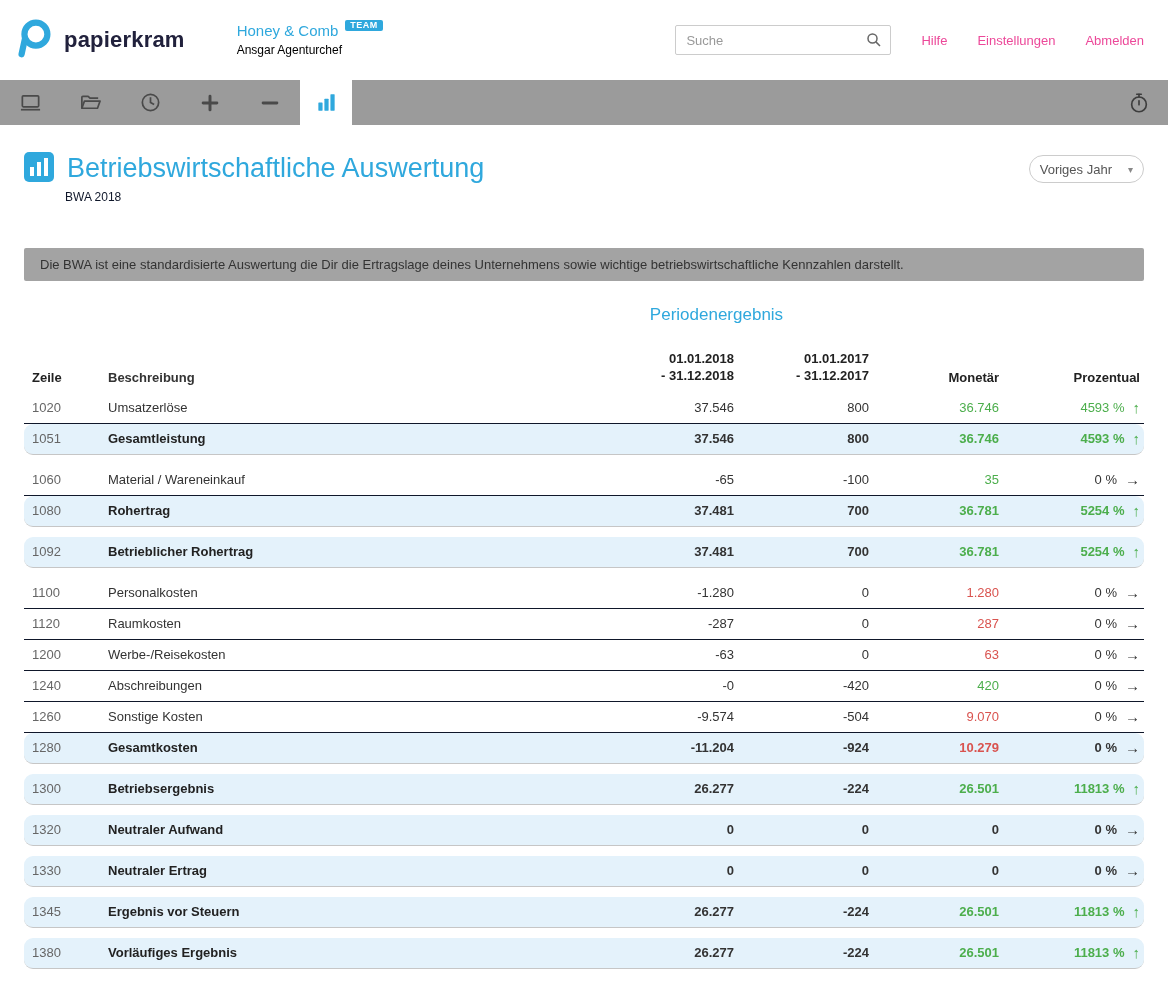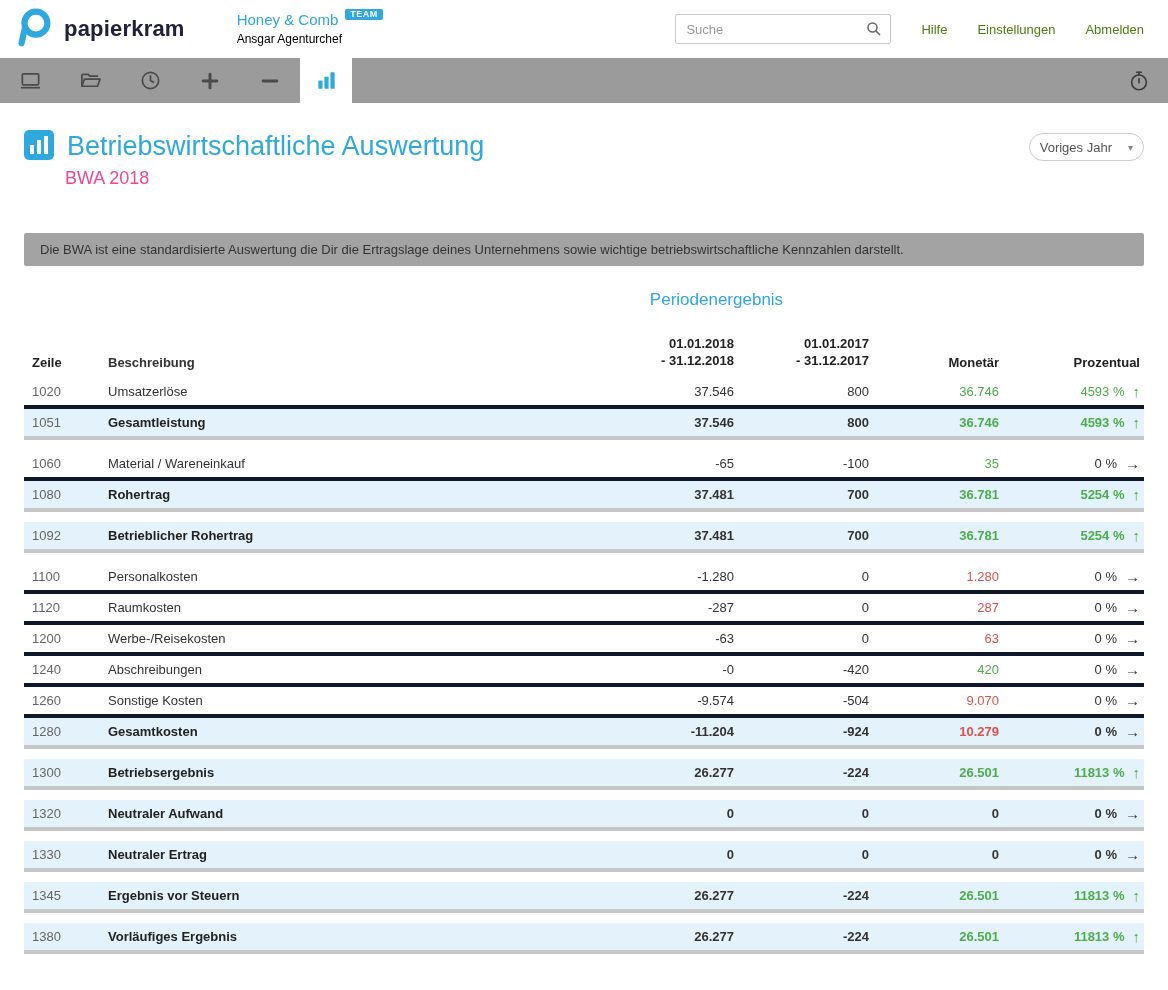--- a/index.html
+++ b/index.html
@@ -10,63 +10,63 @@
     --toolbar:#9b9b9b;
   }
   *{box-sizing:border-box;}
   body{
     margin:0; width:1168px; min-height:990px; background:#fff;
     font-family:"Liberation Sans", sans-serif; color:#333;
   }
   a{text-decoration:none;}
 
   
-  .topbar{display:flex; align-items:center; height:58px; padding:0 24px 0 12px; background:#fff;}
+  .topbar{display:flex; align-items:center; height:80px; padding:0 24px 0 12px; background:#fff;}
   .brand{display:flex; align-items:center; gap:8px; cursor:pointer;}
   .brand-text{font-size:22px; font-weight:700; color:#21213c; letter-spacing:.2px;}
   .account{margin-left:52px; line-height:1.2;}
   .account-top{display:flex; align-items:flex-start; gap:7px;}
   .account-name{color:var(--accent); font-size:15px;}
   .badge{background:var(--accent); color:#fff; font-size:9px; font-weight:700; padding:0 5px; border-radius:2px; margin-top:-2px; letter-spacing:.5px;}
   .account-sub{color:#000000; font-size:12px; margin-top:3px;}
   .top-right{margin-left:auto; display:flex; align-items:center; gap:30px;}
   .search{position:relative;}
   .search input{width:216px; height:30px; border:1px solid #ccc; border-radius:2px; padding:0 32px 0 10px; font-size:13px; color:#555; outline:none;}
   .search input::placeholder{color:#999;}
   .search .mag{position:absolute; right:8px; top:6px; color:#666;}
-  .toplink{color:#4d7c0f; font-size:13px;}
+  .toplink{color:#ec4899; font-size:13px;}
 
   
   .toolbar{height:45px; background:var(--toolbar); display:flex; align-items:stretch;}
   .tool{width:60px; display:flex; align-items:center; justify-content:center; color:#4a4a4a; cursor:pointer;}
   .tool.active{background:#fff; color:var(--accent); width:52px;}
   .tool-right{margin-left:auto; width:58px; display:flex; align-items:center; justify-content:center; color:#3d3d3d; cursor:pointer;}
 
   
   .page-head{display:flex; align-items:flex-start; margin:26px 24px 0;}
   .title-row{display:flex; align-items:center; gap:11px;}
   h1{margin:2px; font-size:27px; font-weight:400; color:var(--accent);}
-  .subtitle{margin:4px 0 0 41px; color:#ec4899; font-size:18px;}
+  .subtitle{margin:4px 0 0 41px; color:#0f172a; font-size:12px;}
   .period-select{margin-left:auto; margin-top:4px; height:28px; background:#fff; border:1px solid #ccc; border-radius:14px; display:flex; align-items:center; gap:16px; padding:0 10px; font-size:13px; color:#555; cursor:pointer;}
   .caret{color:#888; font-size:10px;}
 
   
   .info-banner{margin:44px 24px 0; background:#a3a3a3; padding:9px 16px; font-size:13px; color:#333; border-radius:2px;}
 
   
   .bwa{margin:24px 24px 0;}
   .grid{display:grid; grid-template-columns:84px 1fr 170px 135px 130px 145px; align-items:center;}
   .ghead{margin-bottom:16px;}
   .gcell{color:var(--accent); font-size:17px; text-align:center;}
   .g-period{grid-column:3/5;}
   .g-change{grid-column:5/7;}
   .thead{align-items:end; padding:10px 0 8px; font-weight:700; font-size:13px; color:#222;}
   .thead .num span{display:block; line-height:1.3;}
-  .trow{height:31px; border-bottom:4px solid #0f172a; font-size:13px; background:#fff;}
-  .trow.hl{background:var(--hl); border-bottom-color:#c6c6c6; font-weight:700;}
+  .trow{height:31px; border-bottom:1px solid #0f172a; font-size:13px; background:#fff;}
+  .trow.hl{background:var(--hl); border-bottom-color:#c6c6c6; font-weight:700;border-radius:9px;}
   .trow.gap{margin-top:10px;}
   .c.zeile{color:#666; padding-left:8px; font-weight:400;}
   .c.desc{color:#333;}
   .trow.hl .c.desc{color:#222;}
   .c.num{text-align:right; font-variant-numeric:tabular-nums;}
   .c.mon.green{color:var(--green);}
   .c.mon.red{color:var(--red);}
   .c.pct{display:flex; justify-content:flex-end; align-items:center; gap:8px; padding-right:4px;}
   .pctv.green{color:var(--green);}
   .arrow{font-weight:700; font-size:15px; line-height:1;}

